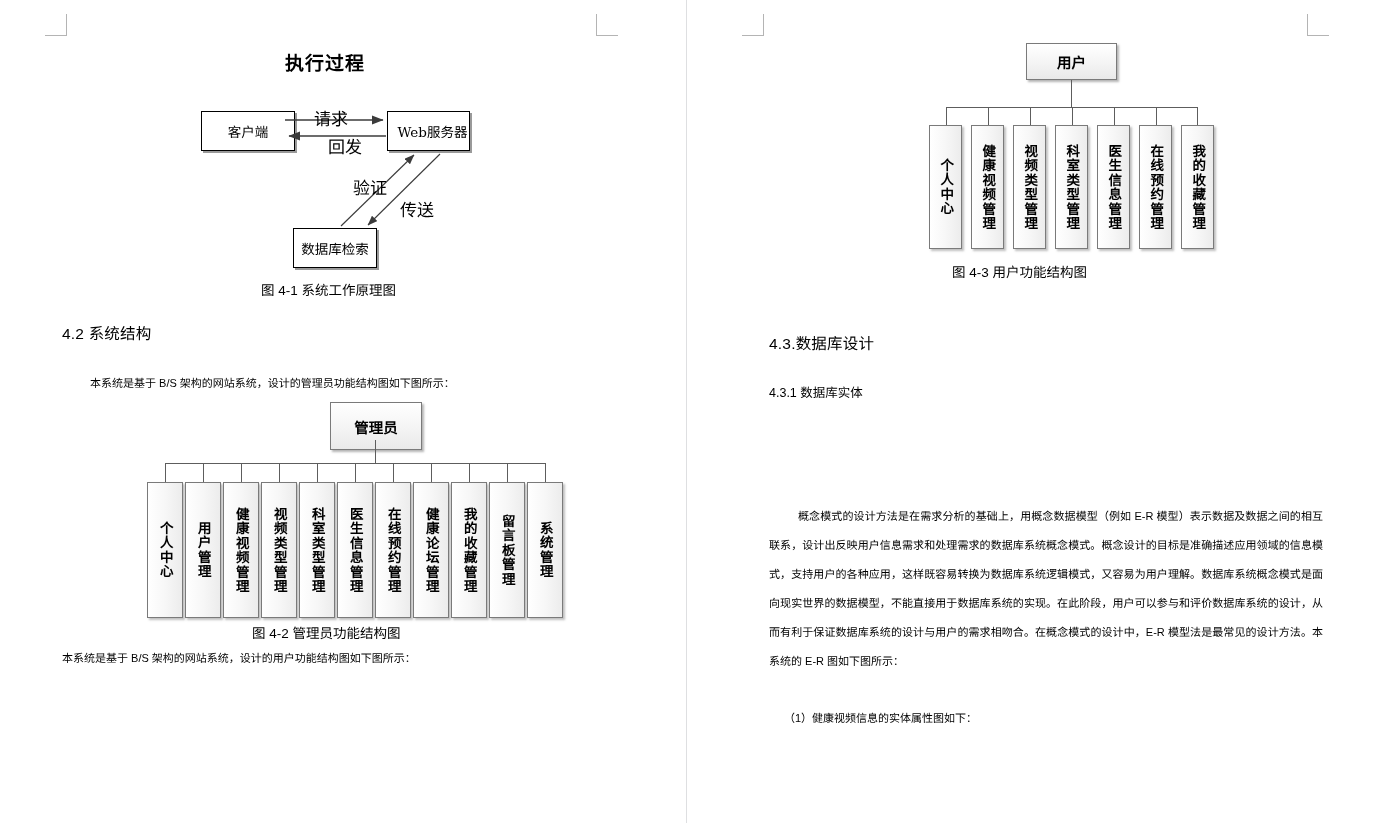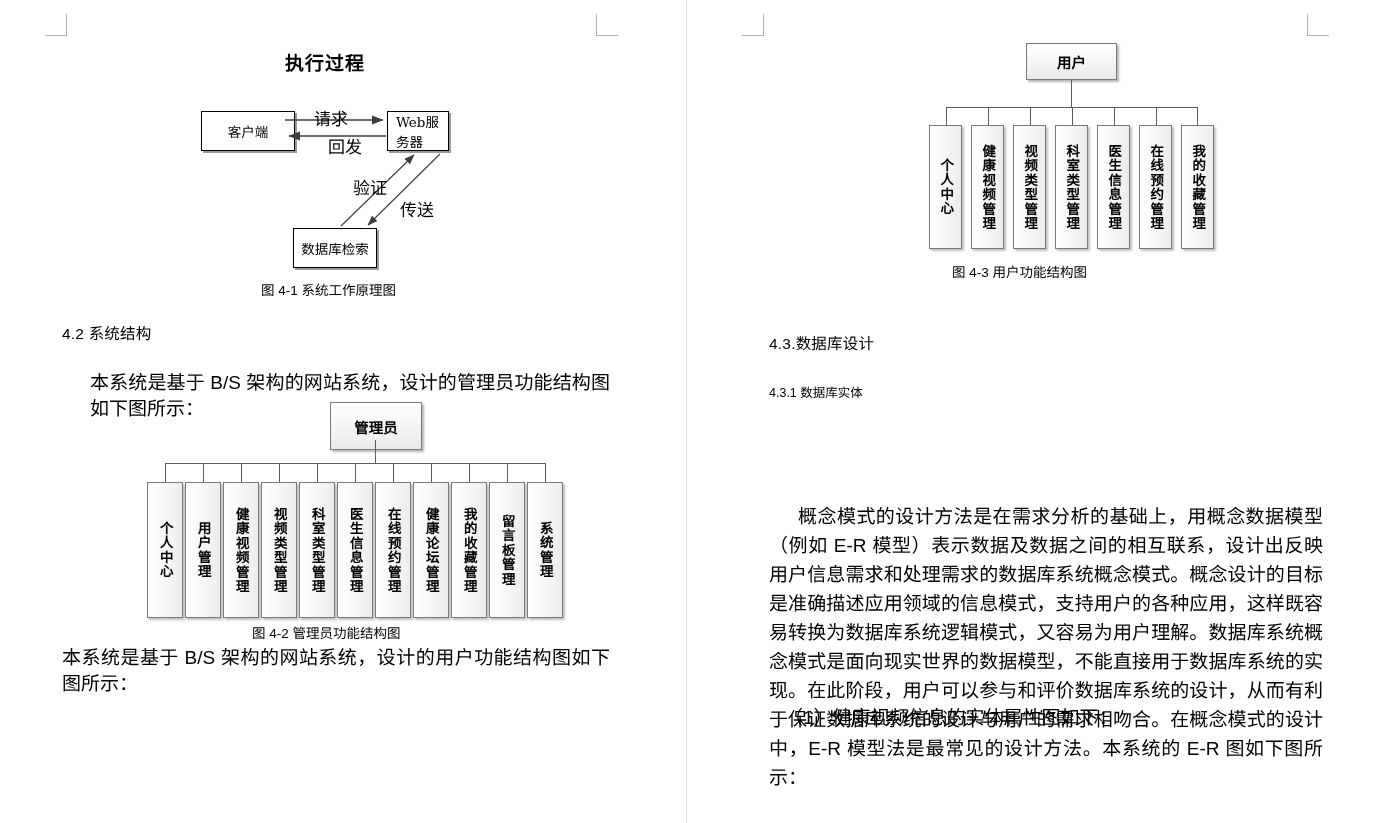--- a/index.html
+++ b/index.html
@@ -60,21 +60,21 @@
     letter-spacing: 1px;
     white-space: nowrap;
   }
   .caption {
     position: absolute;
     font-size: 13.5px;
     white-space: nowrap;
   }
   .para {
     position: absolute;
-    font-size: 19px;
+    font-size: 11px;
     line-height: 29px;
     text-align: justify;
     text-justify: inter-ideograph;
   }
   .para.single { line-height: 26px; }
 
   
   .flow-box {
     position: absolute;
     border: 1px solid #000000;
@@ -138,21 +138,21 @@
       <i class="h"></i>
       <i class="v"></i>
     </div>
 
   <div class="doc-title" style="left:285px; top:48px;">执行过程</div>
 
   <div>
 
     <div class="flow-box" style="left:201px; top:111px; width:94px; height:40px;">客户端</div>
 
-    <div class="flow-box" style="left:387px; top:111px; width:62px; height:40px;padding-left:8px;">Web服务器</div>
+    <div class="flow-box" style="left:387px; top:111px; width:83px; height:40px;padding-left:8px;">Web服务器</div>
 
     <div class="flow-box" style="left:293px; top:228px; width:84px; height:40px;">数据库检索</div>
 
     <svg width="686" height="823" style="position:absolute;left:0;top:0;pointer-events:none;">
       <defs>
         <marker id="ah" markerWidth="9" markerHeight="7" refX="8.5" refY="3.5" orient="auto">
           <polygon points="0 0, 9 3.5, 0 7" fill="#3b3b3b"></polygon>
         </marker>
       </defs>
 

